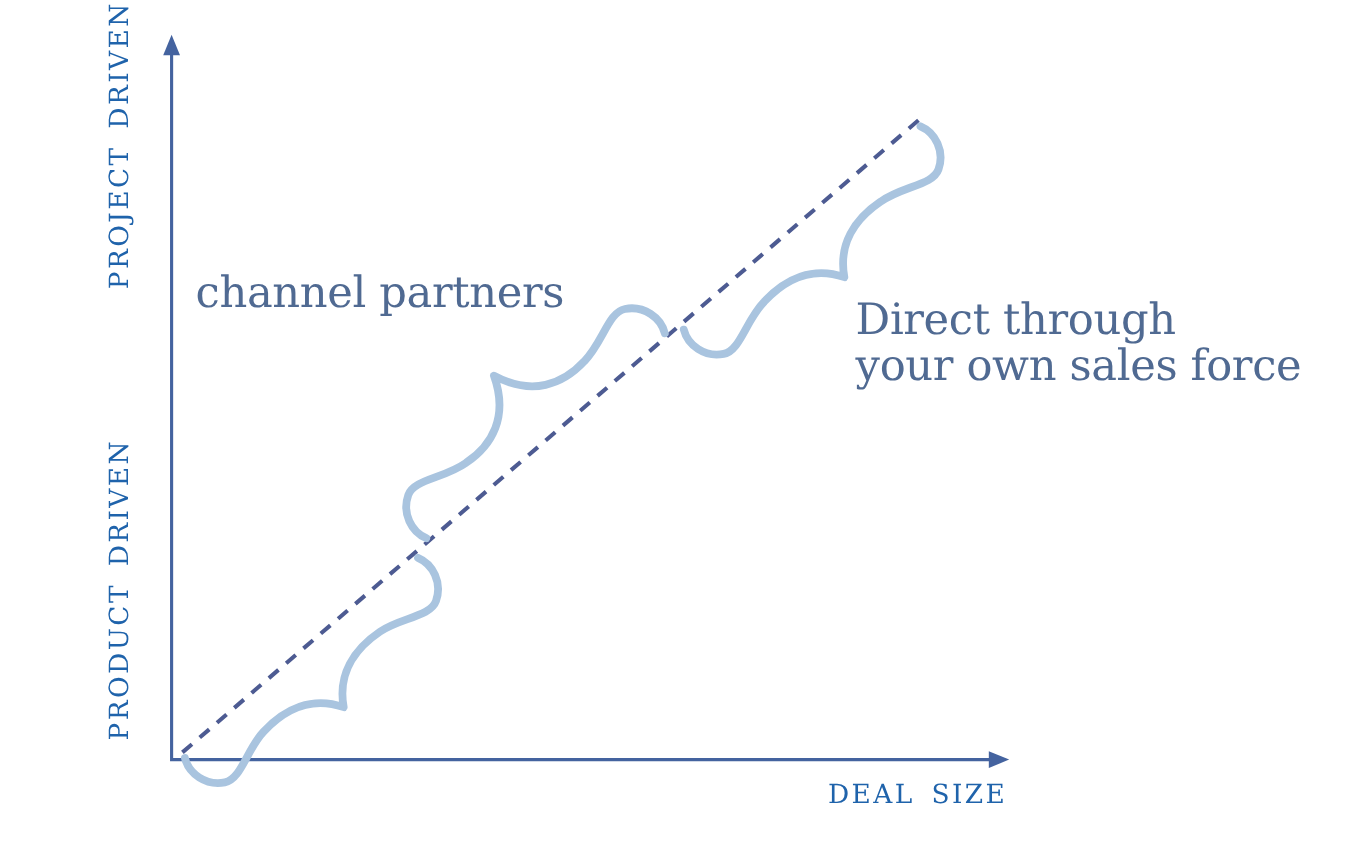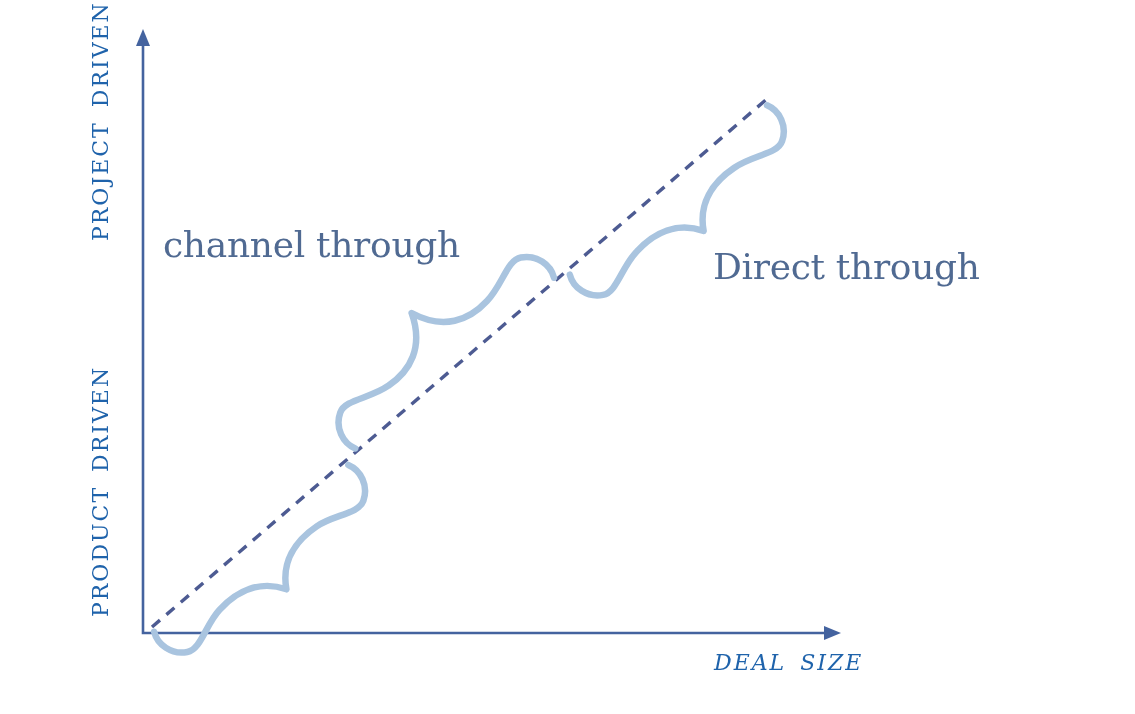--- a/index.html
+++ b/index.html
@@ -92,24 +92,25 @@
            C 694,34 718,27 744,30
            C 766,32 786,48 798,41
            C 812,33 816,16 810,4"></path>
     </g>
   </svg>
 
   <div class="axis-text vertical" style="left:88px;top:241px;">PROJECT DRIVEN</div>
 
   <div class="axis-text vertical" style="left:88px;top:617px;">PRODUCT DRIVEN</div>
 
-  <div class="axis-text" style="left:714px;top:650px;font-style:italic;">DEAL SIZE</div>
+  <div class="axis-text" style="left:690px;top:650px;">DEAL SIZE</div>
 
   <div class="annotation" style="left:163px;top:225px;">
-    <div>channel through</div>
+    <div>channel partners</div>
   </div>
 
   <div class="annotation" style="left:713px;top:247px;">
     <div>Direct through</div>
+    <div>your own sales force</div>
   </div>
 
 
 </div>
 
 </body></html>

